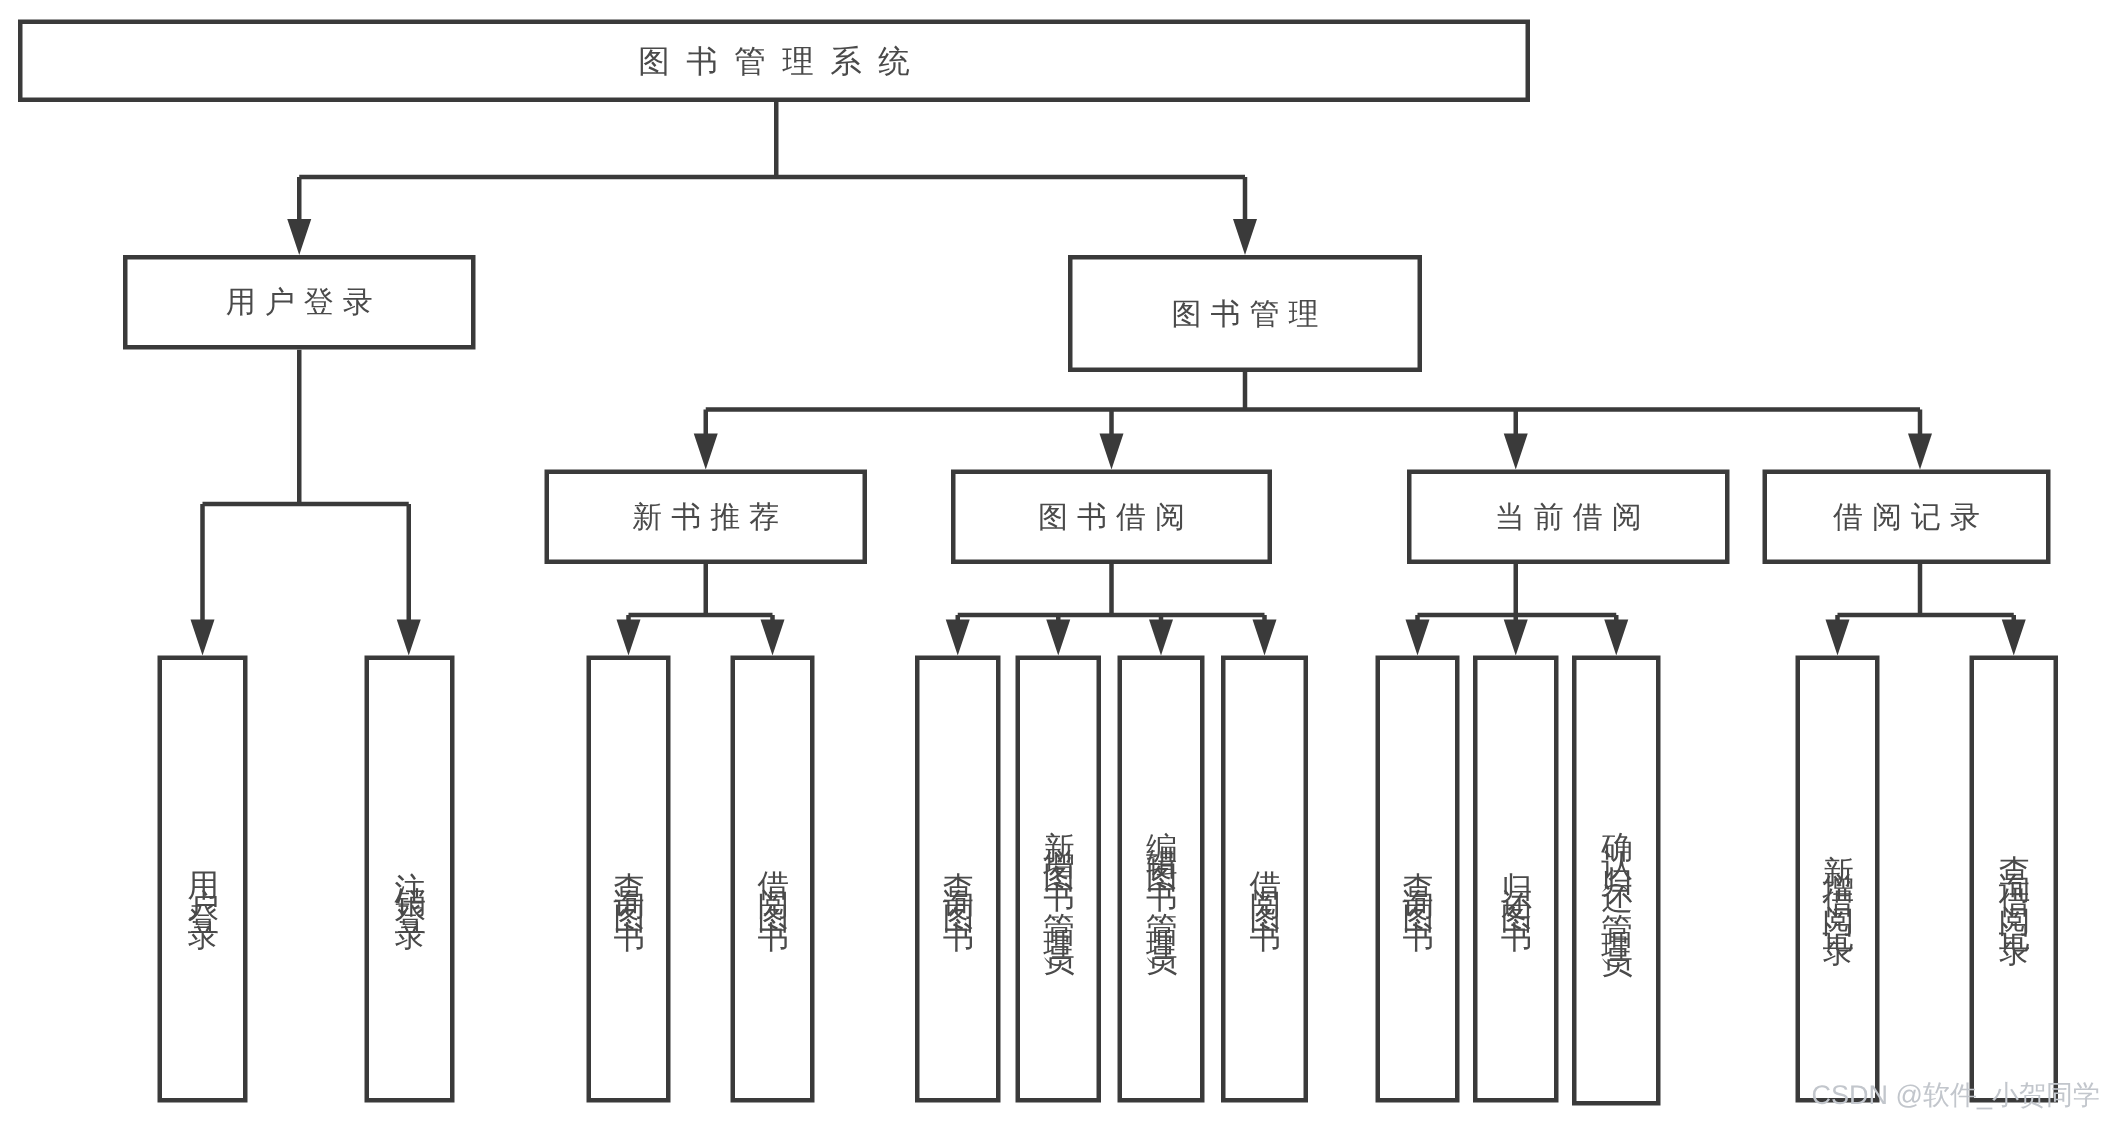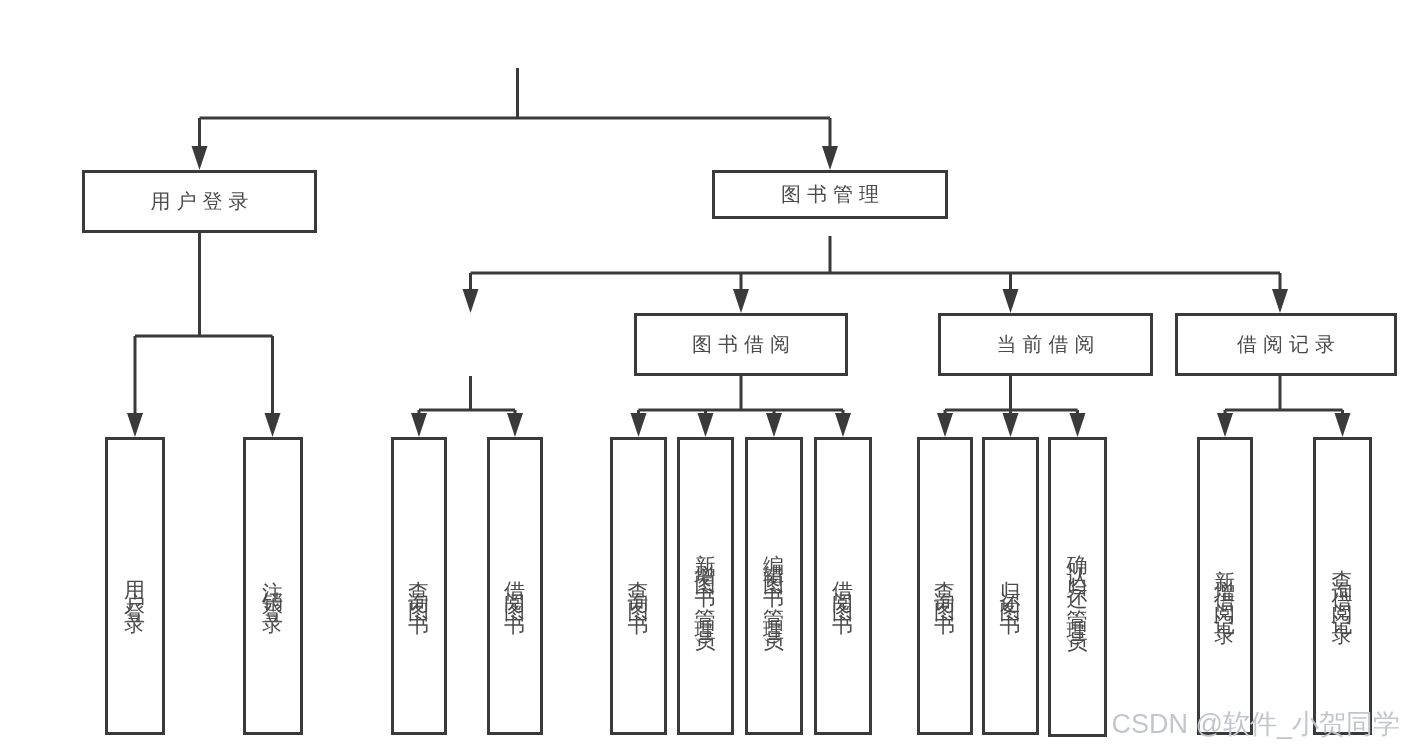--- a/index.html
+++ b/index.html
@@ -36,21 +36,21 @@
     writing-mode:vertical-rl;
     text-orientation:upright;
     font-size:21px;
     letter-spacing:11px;
     line-height:1.0;
     color:var(--text,#4a4a4a);
   }
   .watermark{
     position:absolute;
     right:5px;bottom:5px;
-    font-size:27px;
+    font-size:18px;
     color:var(--wm,#c2c6cc);
     z-index:3;
     white-space:nowrap;
   }
 </style>
 </head>
 <body>
 
 <div class="stage" style="--line: #3a3a3a; --text: #4a4a4a; --bg: #ffffff; --wm: #c2c6cc;">
 
@@ -87,35 +87,41 @@
       <path d="M766 413 L782 413 L774 437 Z"></path>
       <path d="M835 413 L851 413 L843 437 Z"></path>
       <path d="M937 413 L953 413 L945 437 Z"></path>
       <path d="M1002.5 413 L1018.5 413 L1010.5 437 Z"></path>
       <path d="M1069.5 413 L1085.5 413 L1077.5 437 Z"></path>
       <path d="M1217 413 L1233 413 L1225 437 Z"></path>
       <path d="M1334.5 413 L1350.5 413 L1342.5 437 Z"></path>
     </g>
   </svg>
 
+  <div class="box" style="left:12px;top:13px;width:1008px;height:55px;">
+    <span class="h-label root-label">图书管理系统</span>
+  </div>
 
   <div class="box" style="left:82px;top:170px;width:235px;height:63px;">
     <span class="h-label">用户登录</span>
   </div>
-  <div class="box" style="left:712px;top:170px;width:236px;height:49px;">
+  <div class="box" style="left:712px;top:170px;width:236px;height:78px;">
     <span class="h-label">图书管理</span>
   </div>
 
+  <div class="box" style="left:363px;top:313px;width:215px;height:63px;">
+    <span class="h-label">新书推荐</span>
+  </div>
   <div class="box" style="left:634px;top:313px;width:214px;height:63px;text-align:right;">
     <span class="h-label">图书借阅</span>
   </div>
   <div class="box" style="left:938px;top:313px;width:215px;height:63px;">
     <span class="h-label">当前借阅</span>
   </div>
-  <div class="box" style="left:1175px;top:313px;width:222px;height:63px;">
+  <div class="box" style="left:1175px;top:313px;width:192px;height:63px;">
     <span class="h-label">借阅记录</span>
   </div>
 
   <div class="box" style="left:105px;top:437px;width:60px;height:298px;">
     <span class="v-label">用户登录</span>
   </div>
   <div class="box" style="left:243px;top:437px;width:60px;height:298px;">
     <span class="v-label">注销登录</span>
   </div>
 

